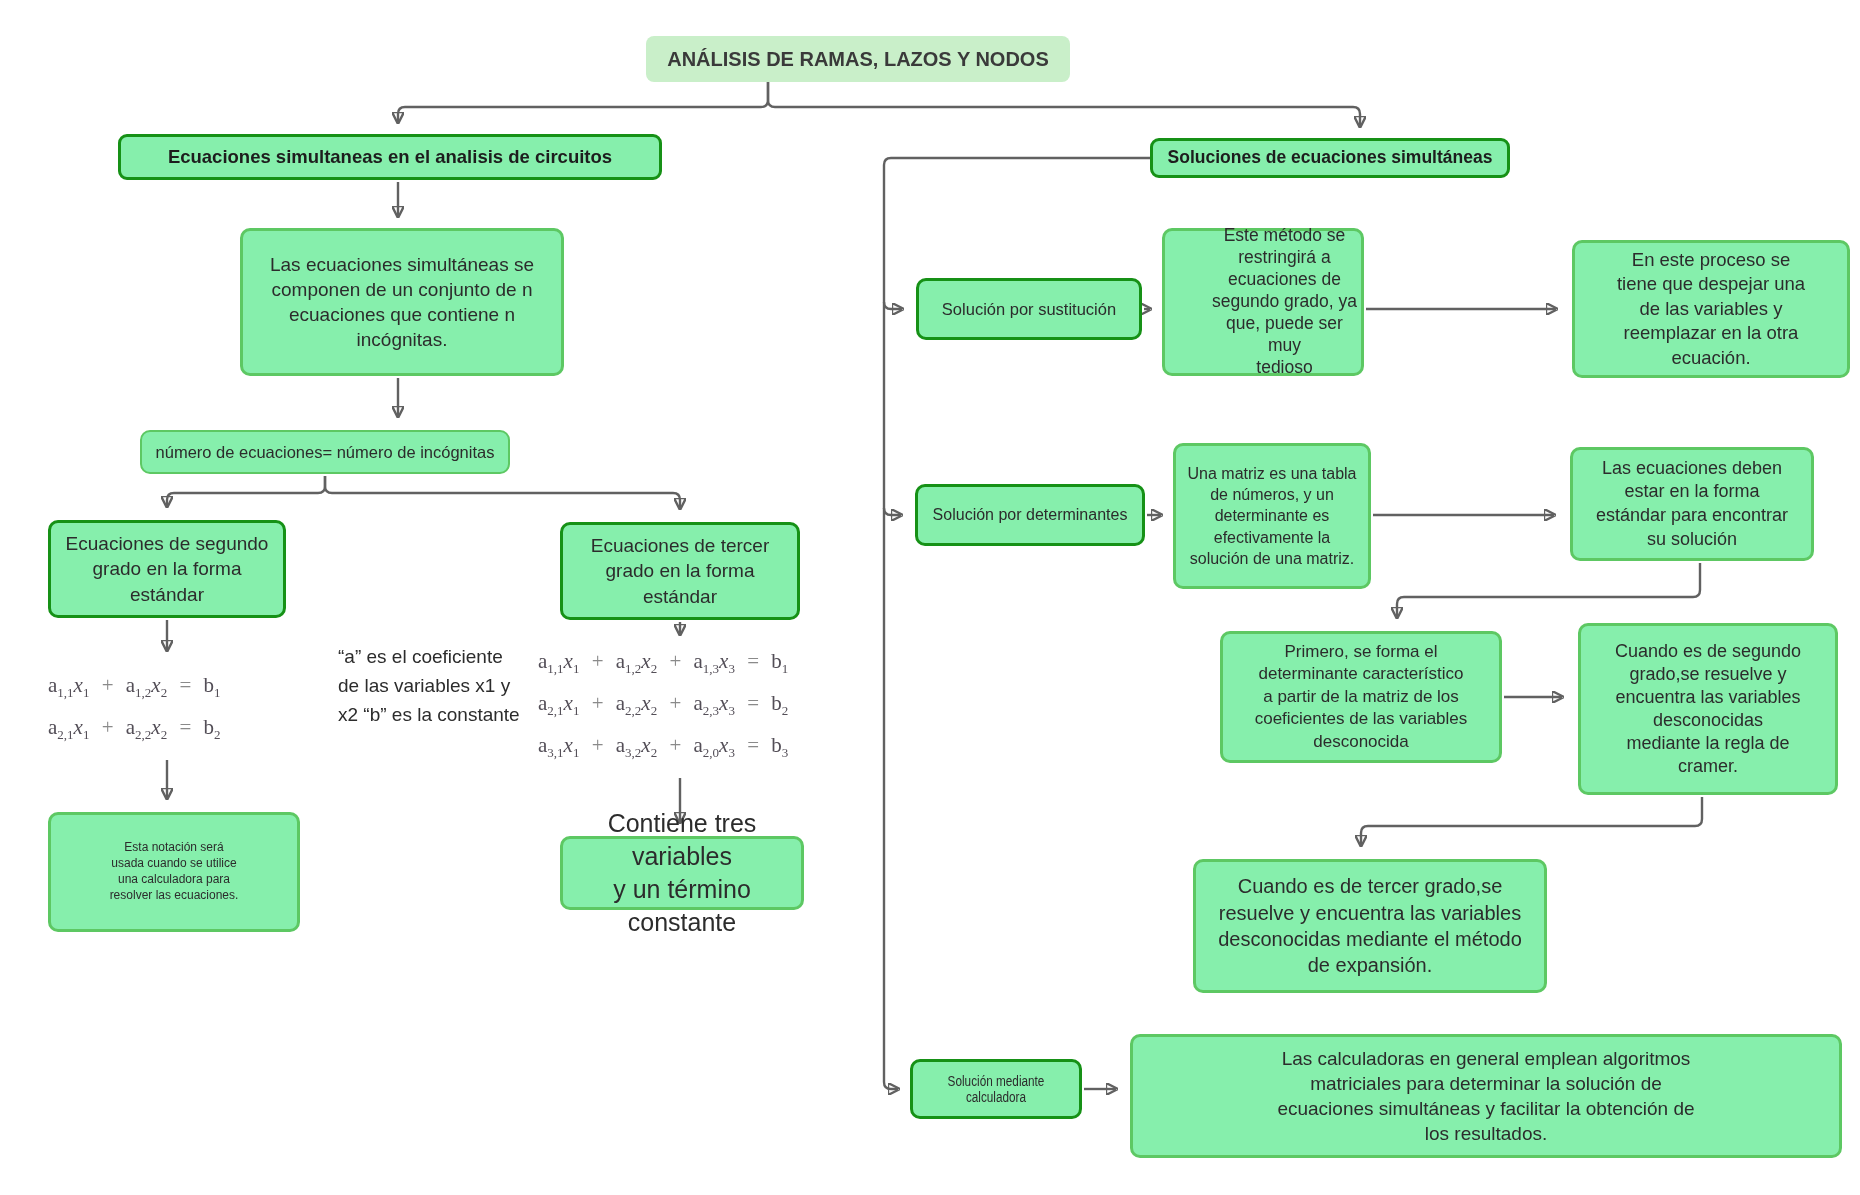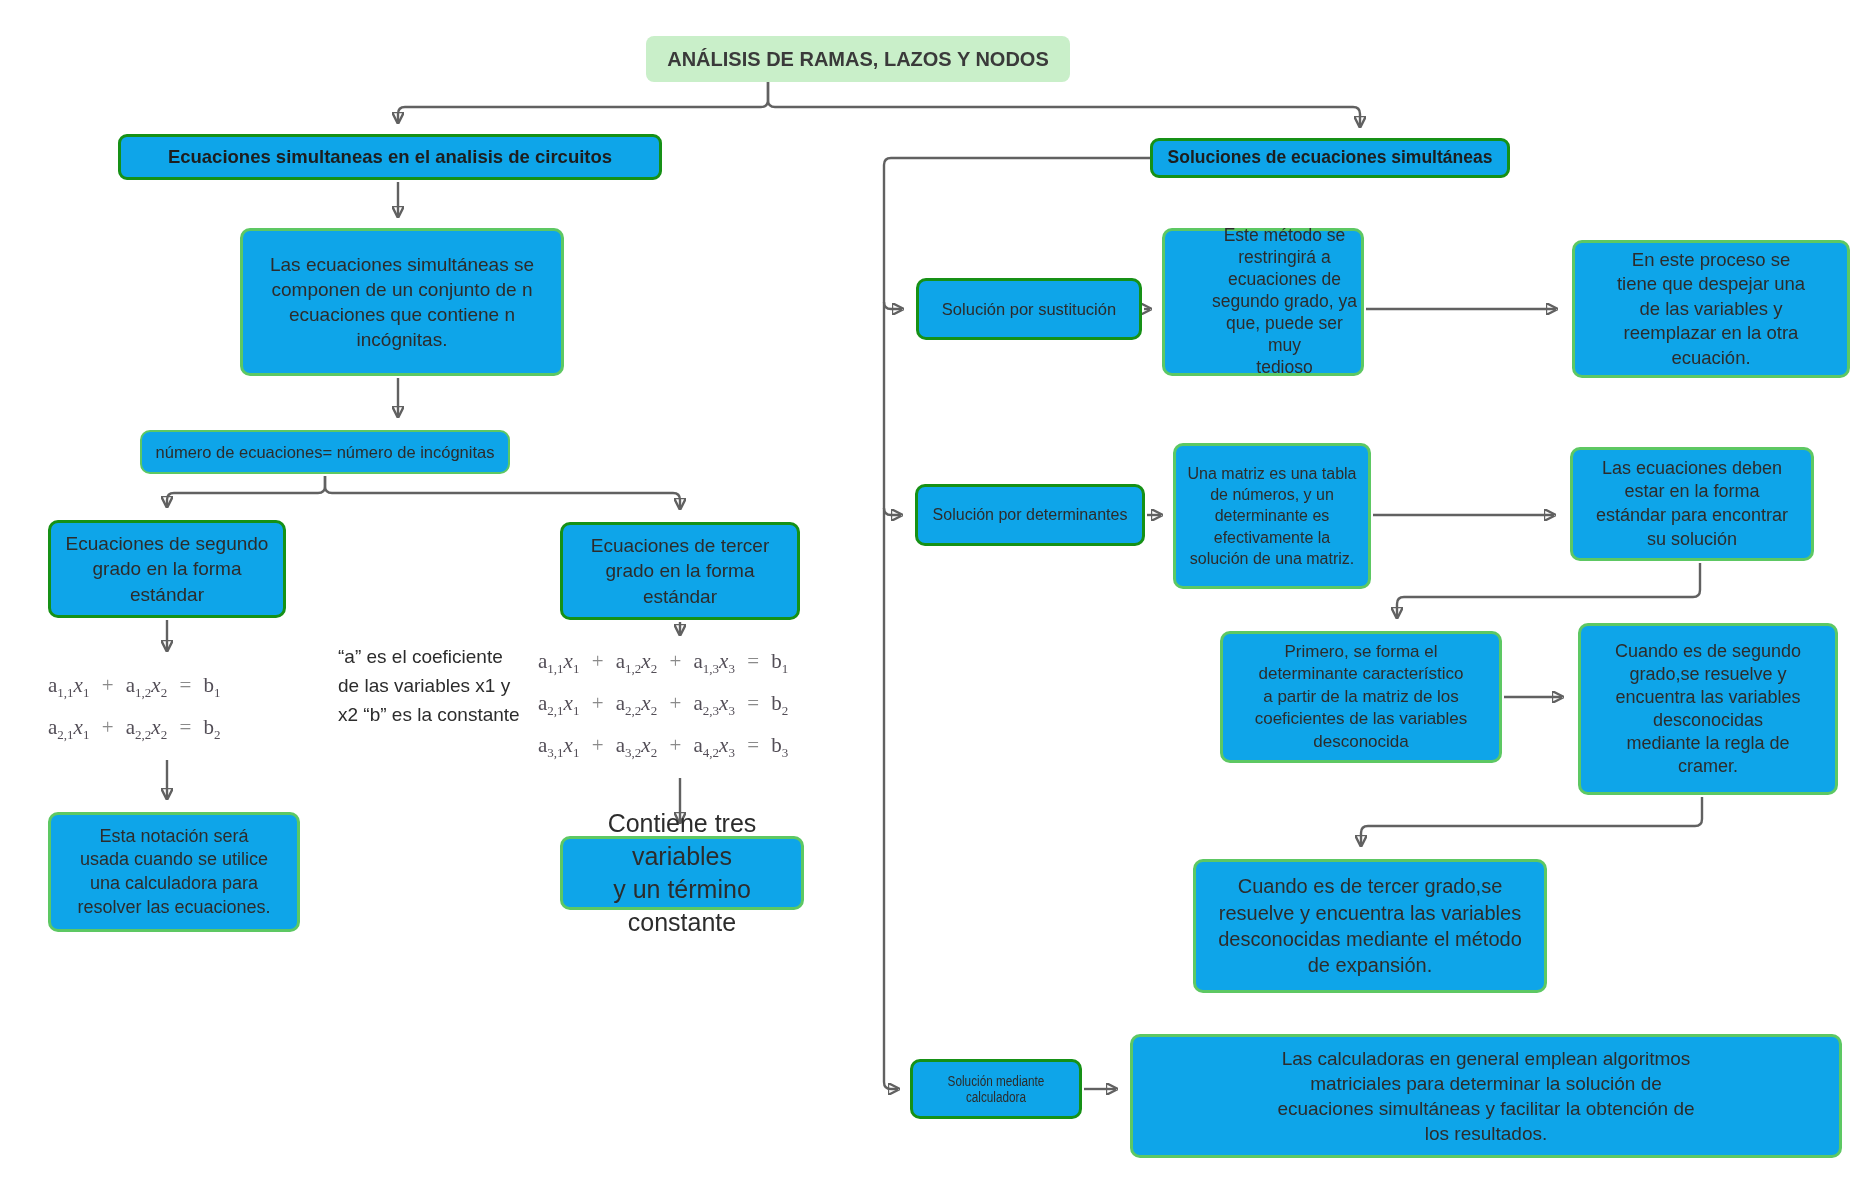--- a/index.html
+++ b/index.html
@@ -7,21 +7,21 @@
     --secondary:#5dc863;
     --title-fill:#c9efc9;
     --connector:#616161;
     --ink:#2c2c2c;
   }
   html,body{margin:0;padding:0;background:#ffffff;}
   body{font-family:"Liberation Sans", sans-serif;color:var(--ink);}
   #canvas{position:relative;width:1860px;height:1195px;background:#fff;overflow:hidden;}
   svg.connectors{position:absolute;left:0;top:0;width:1860px;height:1195px;}
   svg.connectors path{fill:none;stroke:var(--connector);stroke-width:2.4;stroke-linejoin:round;}
-  .node{position:absolute;background:#0ea5e9;display:flex;align-items:center;justify-content:center;
+  .node{position:absolute;background:#86efac;display:flex;align-items:center;justify-content:center;
         text-align:center;box-sizing:border-box;}
   .node .txt{white-space:pre-line;display:block;width:100%;}
   .title{background:var(--title-fill);border-radius:8px;font-weight:bold;font-size:20px;color:#3a3a3a;}
   .header{border:3px solid var(--primary);border-radius:9px;font-weight:bold;color:#1d1d1d;}
   .primary-node{border:3.5px solid var(--primary);border-radius:10px;}
   .secondary-node{border:3px solid var(--secondary);border-radius:10px;}
   .plain{position:absolute;text-align:left;}
   .eqblock{position:absolute;}
   .eq{font-family:"Liberation Serif", serif;font-size:21px;color:#534e57;height:42px;line-height:42px;white-space:nowrap;}
   .eq sub{font-size:13px;line-height:0;}
@@ -113,24 +113,24 @@
   <div class="plain lh" style="left:338px;top:642px;width:190px;font-size:19px;line-height:29px;">
     <span class="txt">“a” es el
 coeficiente de las
 variables x1 y x2
 “b” es la constante</span>
   </div>
 
   <div class="eqblock" style="left:538px;top:640px;">
     <div class="eq">a<sub>1,1</sub><i>x</i><sub>1</sub> <span class="op">+</span> a<sub>1,2</sub><i>x</i><sub>2</sub> <span class="op">+</span> a<sub>1,3</sub><i>x</i><sub>3</sub> <span class="op">=</span> b<sub>1</sub></div>
     <div class="eq">a<sub>2,1</sub><i>x</i><sub>1</sub> <span class="op">+</span> a<sub>2,2</sub><i>x</i><sub>2</sub> <span class="op">+</span> a<sub>2,3</sub><i>x</i><sub>3</sub> <span class="op">=</span> b<sub>2</sub></div>
-    <div class="eq">a<sub>3,1</sub><i>x</i><sub>1</sub> <span class="op">+</span> a<sub>3,2</sub><i>x</i><sub>2</sub> <span class="op">+</span> a<sub>4,2</sub><i>x</i><sub>3</sub> <span class="op">=</span> b<sub>3</sub></div>
-  </div>
-
-  <div class="node secondary-node lh" style="left:48px;top:812px;width:252px;height:120px;font-size:18px;text-align:center;">
+    <div class="eq">a<sub>3,1</sub><i>x</i><sub>1</sub> <span class="op">+</span> a<sub>3,2</sub><i>x</i><sub>2</sub> <span class="op">+</span> a<sub>2,0</sub><i>x</i><sub>3</sub> <span class="op">=</span> b<sub>3</sub></div>
+  </div>
+
+  <div class="node secondary-node lh" style="left:48px;top:812px;width:252px;height:120px;font-size:12px;text-align:center;">
     <span class="txt">Esta notación será
 usada cuando se utilice
 una calculadora para
 resolver las ecuaciones.</span>
   </div>
 
   <div class="node secondary-node lh" style="left:560px;top:836px;width:244px;height:74px;font-size:25px;">
     <span class="txt">Contiene tres variables
 y un término constante</span>
   </div>

